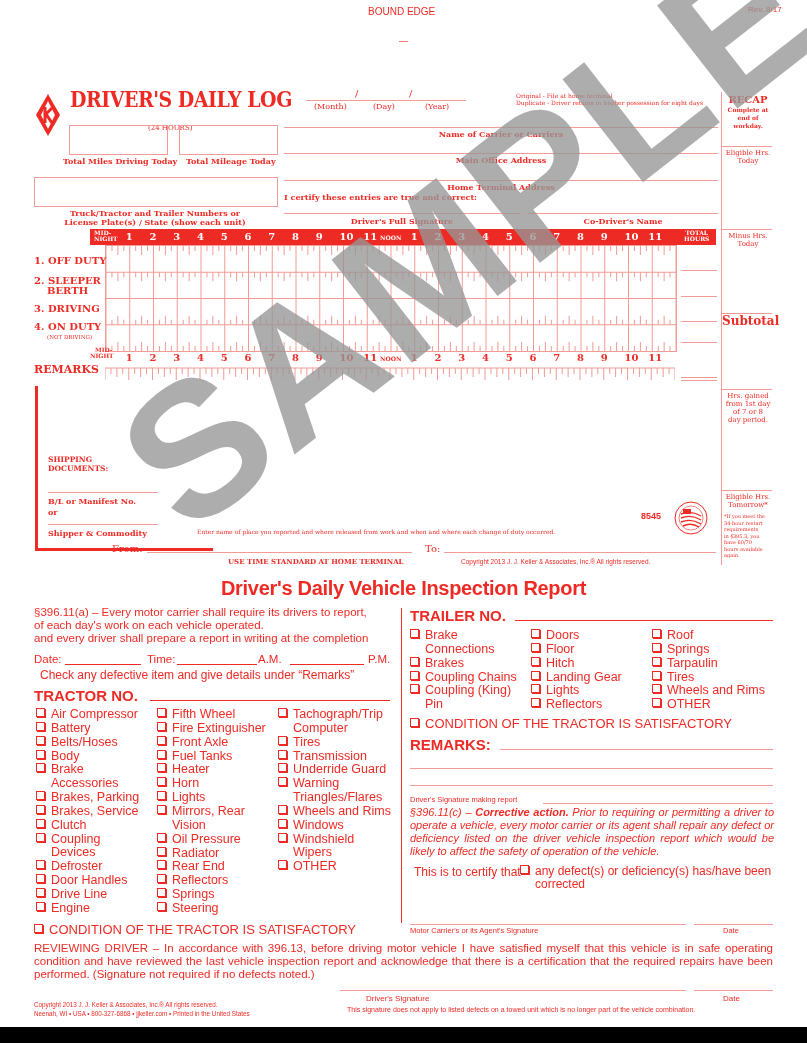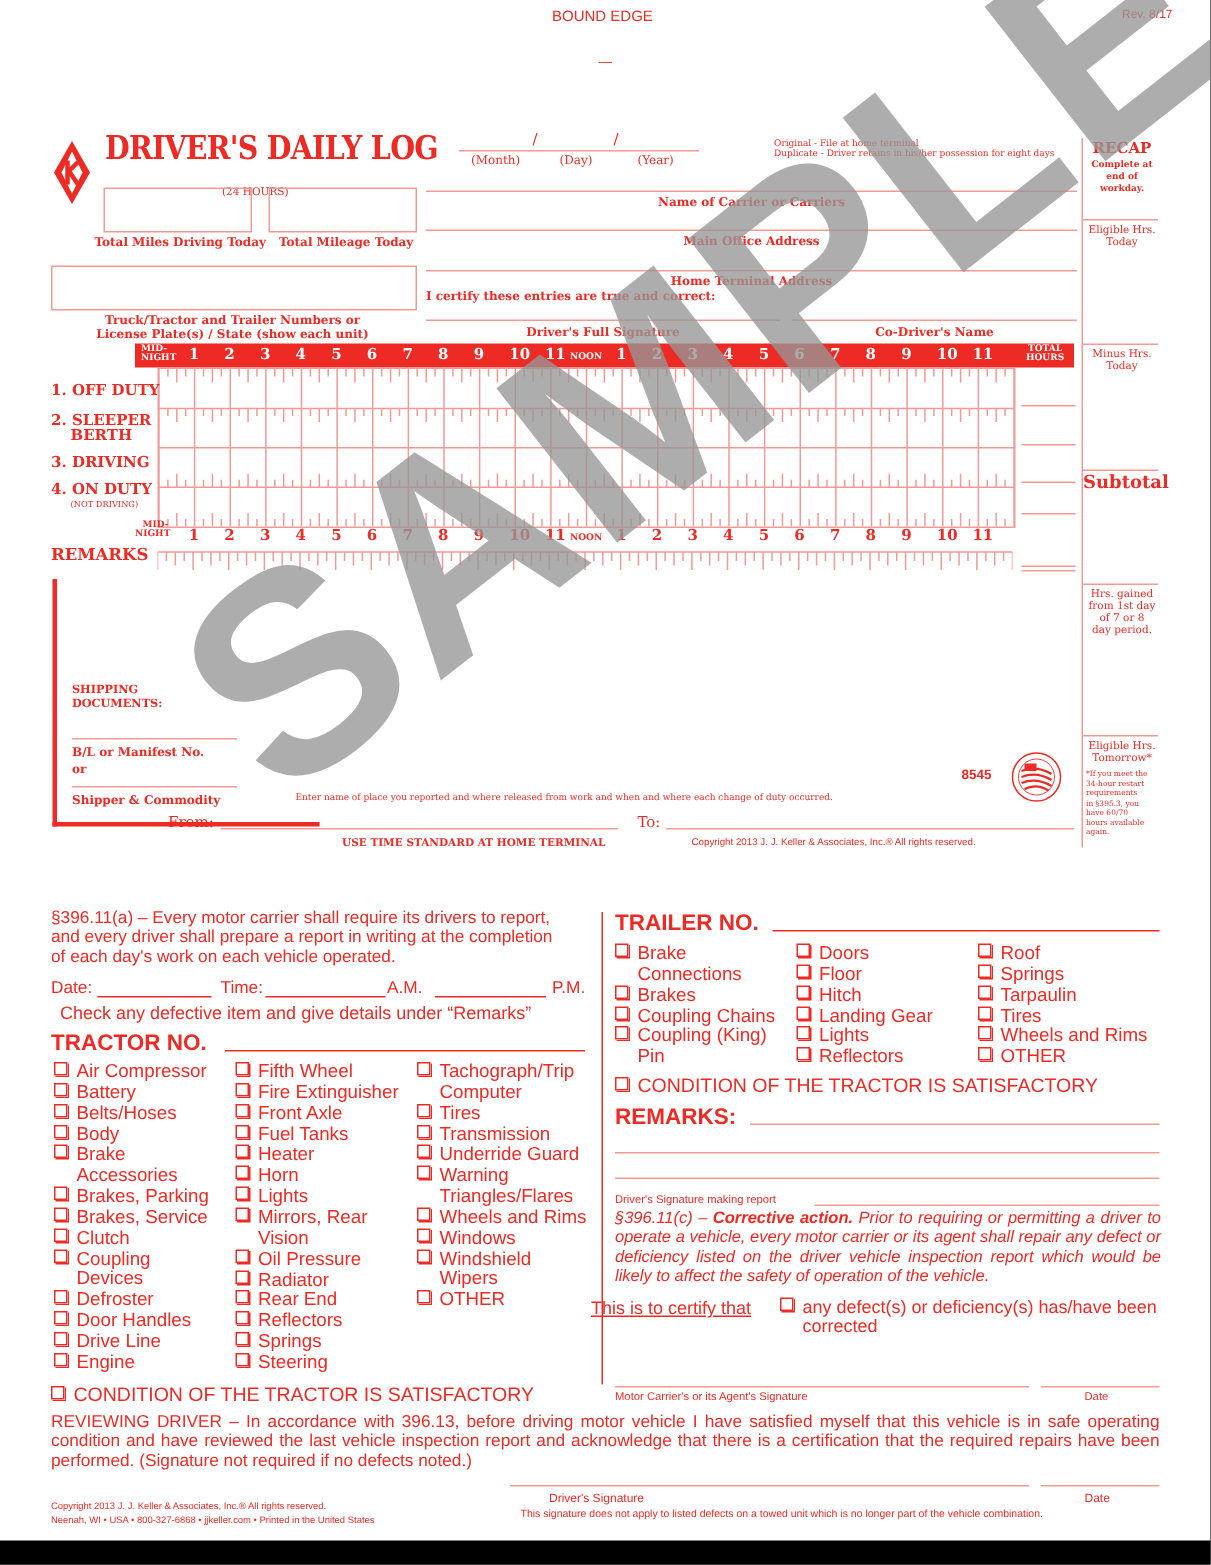--- a/index.html
+++ b/index.html
@@ -639,25 +639,26 @@
     <svg width="36" height="36" viewBox="0 0 36 36">
       <circle cx="18" cy="18" r="16" fill="none" stroke="#ee2a24" stroke-width="1"></circle>
       <circle cx="18" cy="18" r="12" fill="none" stroke="#ee2a24" stroke-width="0.6"></circle>
       <path d="M8,14 Q18,10 28,16 M8,18 Q18,14 28,20 M8,22 Q18,18 28,24 M10,26 Q18,22 26,27" stroke="#ee2a24" stroke-width="1.4" fill="none"></path>
       <rect x="10" y="9" width="8" height="5" fill="#ee2a24"></rect>
     </svg>
   </div>
 
   <div class="watermark">SAMPLE</div>
 
+  <div class="abs insp" style="left:0;top:577px;width:807px;text-align:center;font-size:20px;font-weight:bold;letter-spacing:-0.3px;">Driver's Daily Vehicle Inspection Report</div>
 
   <div class="abs insp" style="left:34px;top:606px;width:356px;font-size:11.5px;line-height:13px;text-align:justify;">
     <div>§396.11(a) – Every motor carrier shall require its drivers to report,</div>
+    <div>of each day's work on each vehicle operated.</div>
     <div>and every driver shall prepare a report in writing at the completion</div>
-    <div>of each day's work on each vehicle operated.</div>
   </div>
   <div class="abs insp" style="left:34px;top:653px;font-size:11.5px;">Date:</div>
   <div class="line" style="left:65px;top:664px;width:76px;border-color:#ee2a24;"></div>
   <div class="abs insp" style="left:147px;top:653px;font-size:11.5px;">Time:</div>
   <div class="line" style="left:177px;top:664px;width:80px;border-color:#ee2a24;"></div>
   <div class="abs insp" style="left:258px;top:653px;font-size:11.5px;">A.M.</div>
   <div class="line" style="left:290px;top:664px;width:74px;border-color:#ee2a24;"></div>
   <div class="abs insp" style="left:368px;top:653px;font-size:11.5px;">P.M.</div>
   <div class="abs insp" style="left:40px;top:668px;font-size:12px;">Check any defective item and give details under “Remarks”</div>
   <div class="abs insp" style="left:34px;top:687px;font-size:15px;font-weight:bold;">TRACTOR NO.</div>
@@ -732,21 +733,21 @@
 
   <div class="abs insp" style="left:410px;top:736px;font-size:15px;font-weight:bold;">REMARKS:</div>
   <div class="line" style="left:500px;top:749px;width:273px;"></div>
   <div class="line" style="left:410px;top:768px;width:363px;"></div>
   <div class="line" style="left:410px;top:785px;width:363px;"></div>
   <div class="abs insp" style="left:410px;top:795px;font-size:7.5px;">Driver's Signature making report</div>
   <div class="line" style="left:543px;top:803px;width:230px;"></div>
 
   <div class="abs insp" style="left:410px;top:806px;width:364px;font-size:11px;line-height:13px;font-style:italic;text-align:justify;"><span>§396.11(c) – </span><b>Corrective action.</b><span> Prior to requiring or permitting a driver to operate a vehicle, every motor carrier or its agent shall repair any defect or deficiency listed on the driver vehicle inspection report which would be likely to affect the safety of operation of the vehicle.</span></div>
 
-  <div class="abs insp" style="left:394px;top:865px;font-size:12px;text-decoration:underline;">This is to certify that</div>
+  <div class="abs insp" style="left:414px;top:865px;font-size:12px;">This is to certify that</div>
   <div class="chk" style="left:520px;top:865px;font-size:12px;line-height:13px;"><span class="bx"></span><span>any defect(s) or deficiency(s) has/have been</span><br><span class="ind">corrected</span></div>
 
   <div class="line" style="left:410px;top:924px;width:276px;"></div>
   <div class="line" style="left:694px;top:924px;width:79px;"></div>
   <div class="abs insp" style="left:410px;top:926px;font-size:7.5px;">Motor Carrier's or its Agent's Signature</div>
   <div class="abs insp" style="left:723px;top:926px;font-size:7.5px;">Date</div>
 
   <div class="abs insp" style="left:34px;top:942px;width:739px;font-size:11.5px;line-height:13px;text-align:justify;">REVIEWING DRIVER – In accordance with 396.13, before driving motor vehicle I have satisfied myself that this vehicle is in safe operating condition and have reviewed the last vehicle inspection report and acknowledge that there is a certification that the required repairs have been performed. (Signature not required if no defects noted.)</div>
 
   <div class="line" style="left:340px;top:990px;width:346px;"></div>

